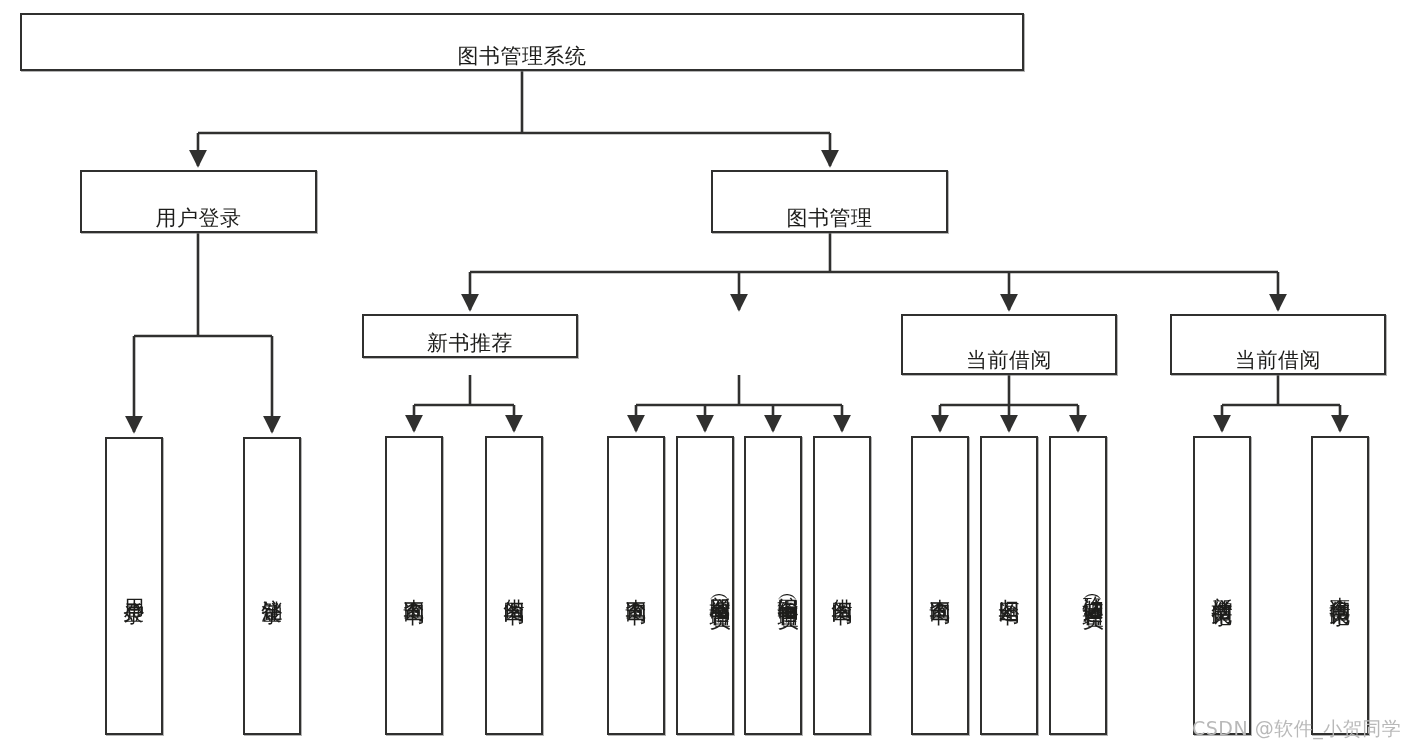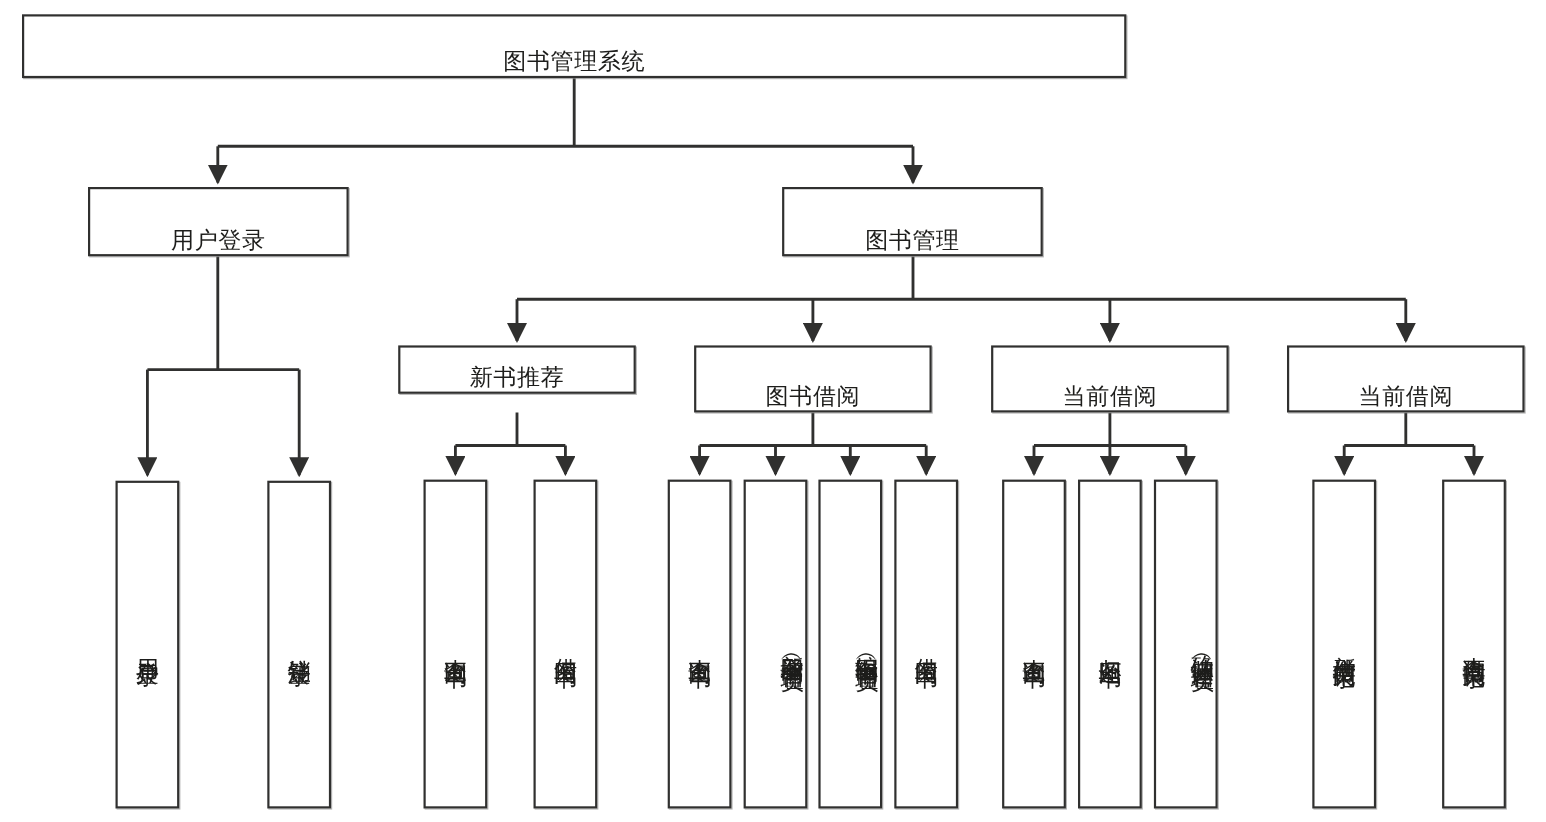--- a/index.html
+++ b/index.html
@@ -125,23 +125,20 @@
   <div class="node horiz" style="left:80px; top:170px; width:237px; height:63px;">
     <span>用户登录</span>
   </div>
   <div class="node horiz" style="left:711px; top:170px; width:237px; height:63px;">
     <span>图书管理</span>
   </div>
 
   <div class="node horiz" style="left:362px; top:314px; width:216px; height:44px;">
     <span>新书推荐</span>
   </div>
-  <div class="node horiz" style="left:631px; top:314px; width:216px; height:61px;">
-    <span>图书借阅</span>
-  </div>
   <div class="node horiz" style="left:901px; top:314px; width:216px; height:61px;">
     <span>当前借阅</span>
   </div>
   <div class="node horiz" style="left:1170px; top:314px; width:216px; height:61px;">
     <span>当前借阅</span>
   </div>
 
   <div class="node vert mid" style="left:105px; top:437px; width:58px; height:298px;">
     <span>用户登录</span>
   </div>
@@ -179,14 +176,15 @@
     <span>确认归还（管理员）</span>
   </div>
 
   <div class="node vert mid" style="left:1193px; top:436px; width:58px; height:299px;">
     <span>新增借阅记录</span>
   </div>
   <div class="node vert mid" style="left:1311px; top:436px; width:58px; height:299px;">
     <span>查询借阅记录</span>
   </div>
 
+  <div class="watermark" style="left:1192px; top:716px;">CSDN @软件_小贺同学</div>
 
 </div>
 
 </body></html>

